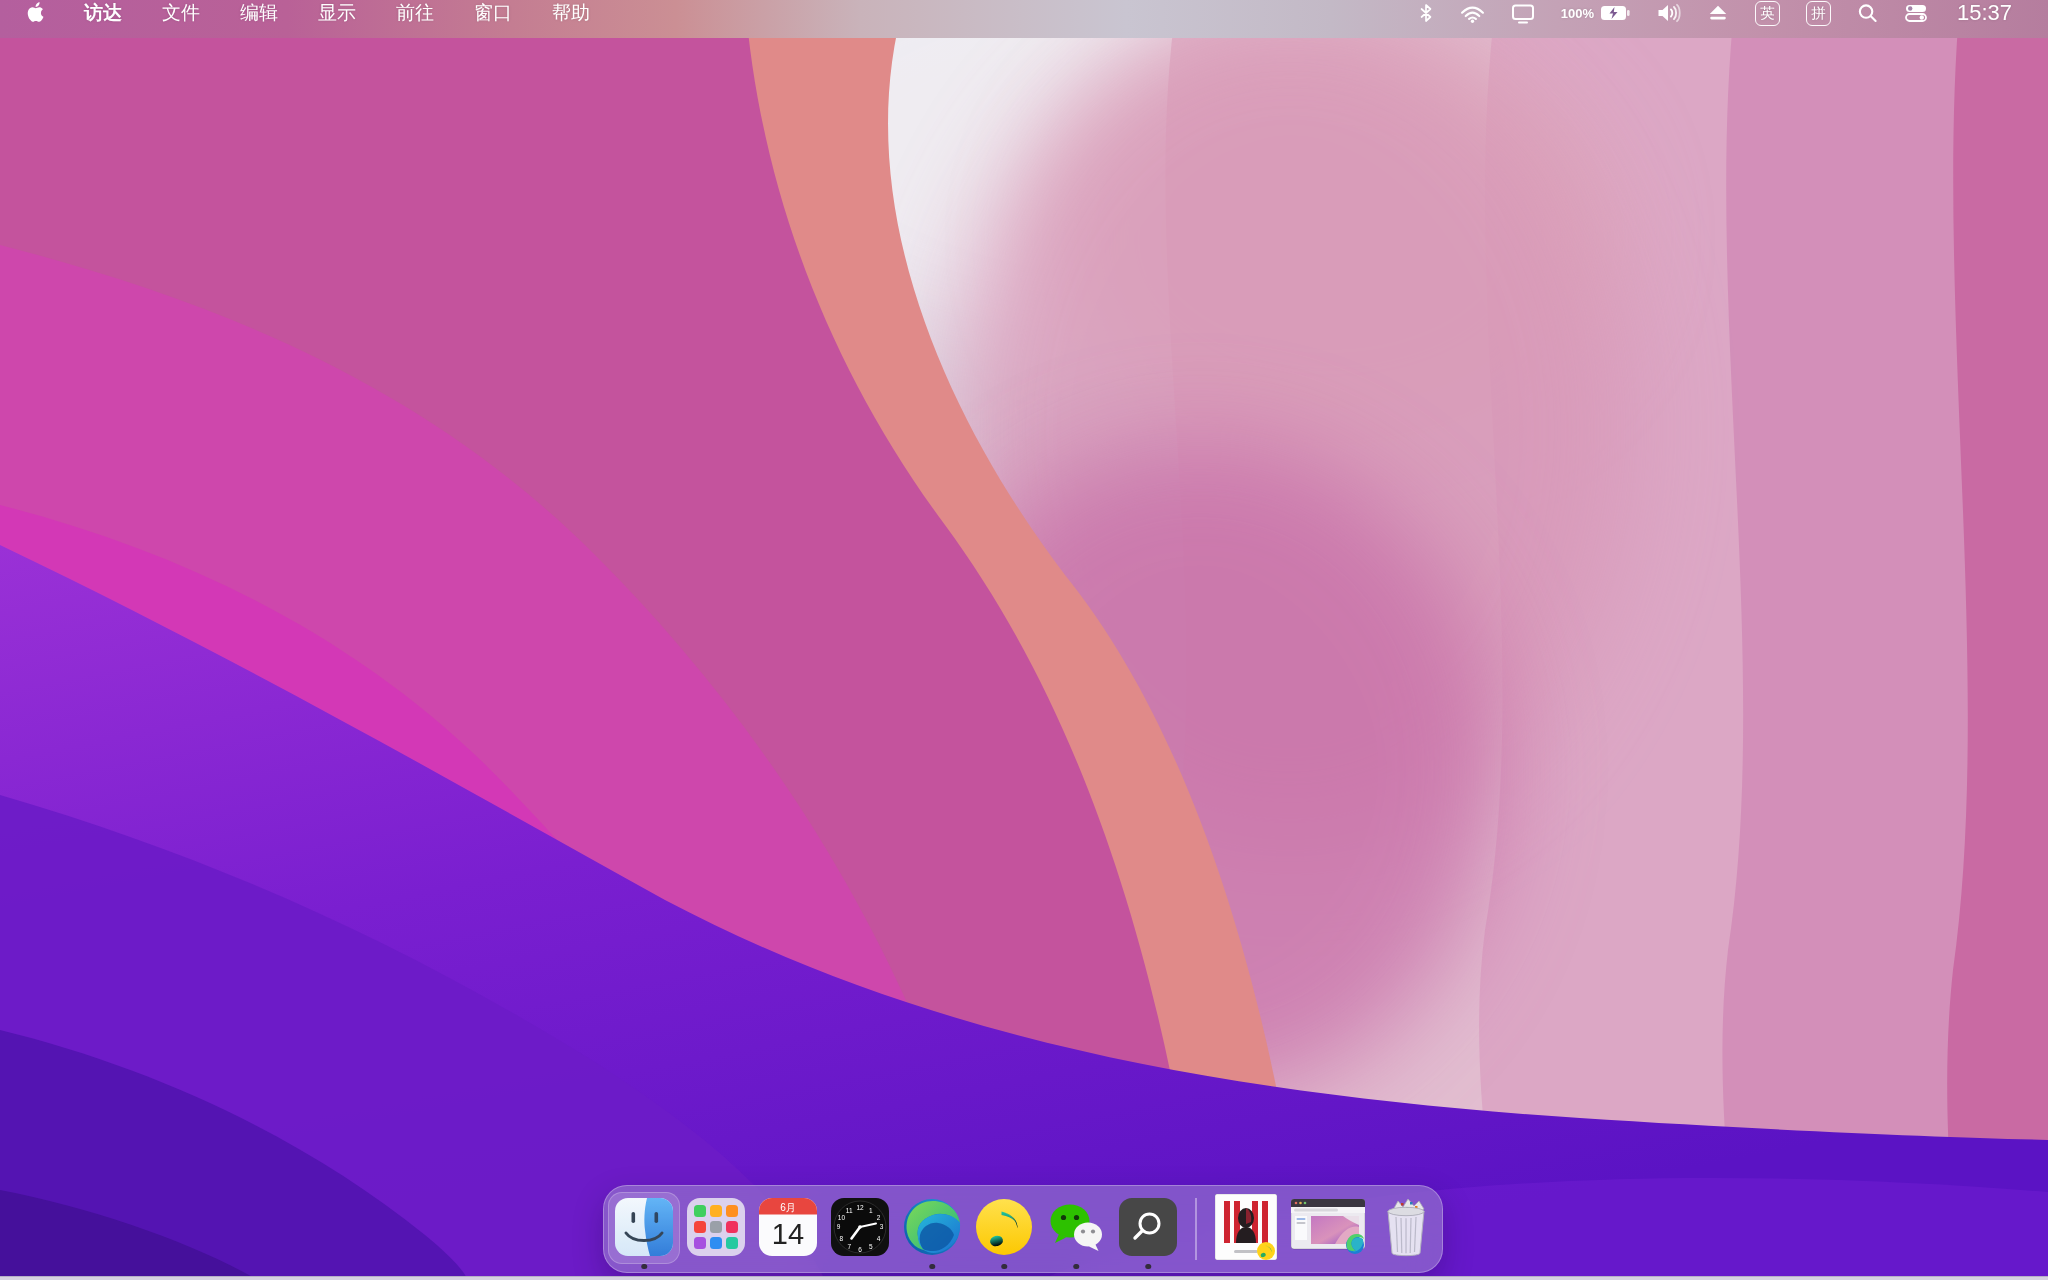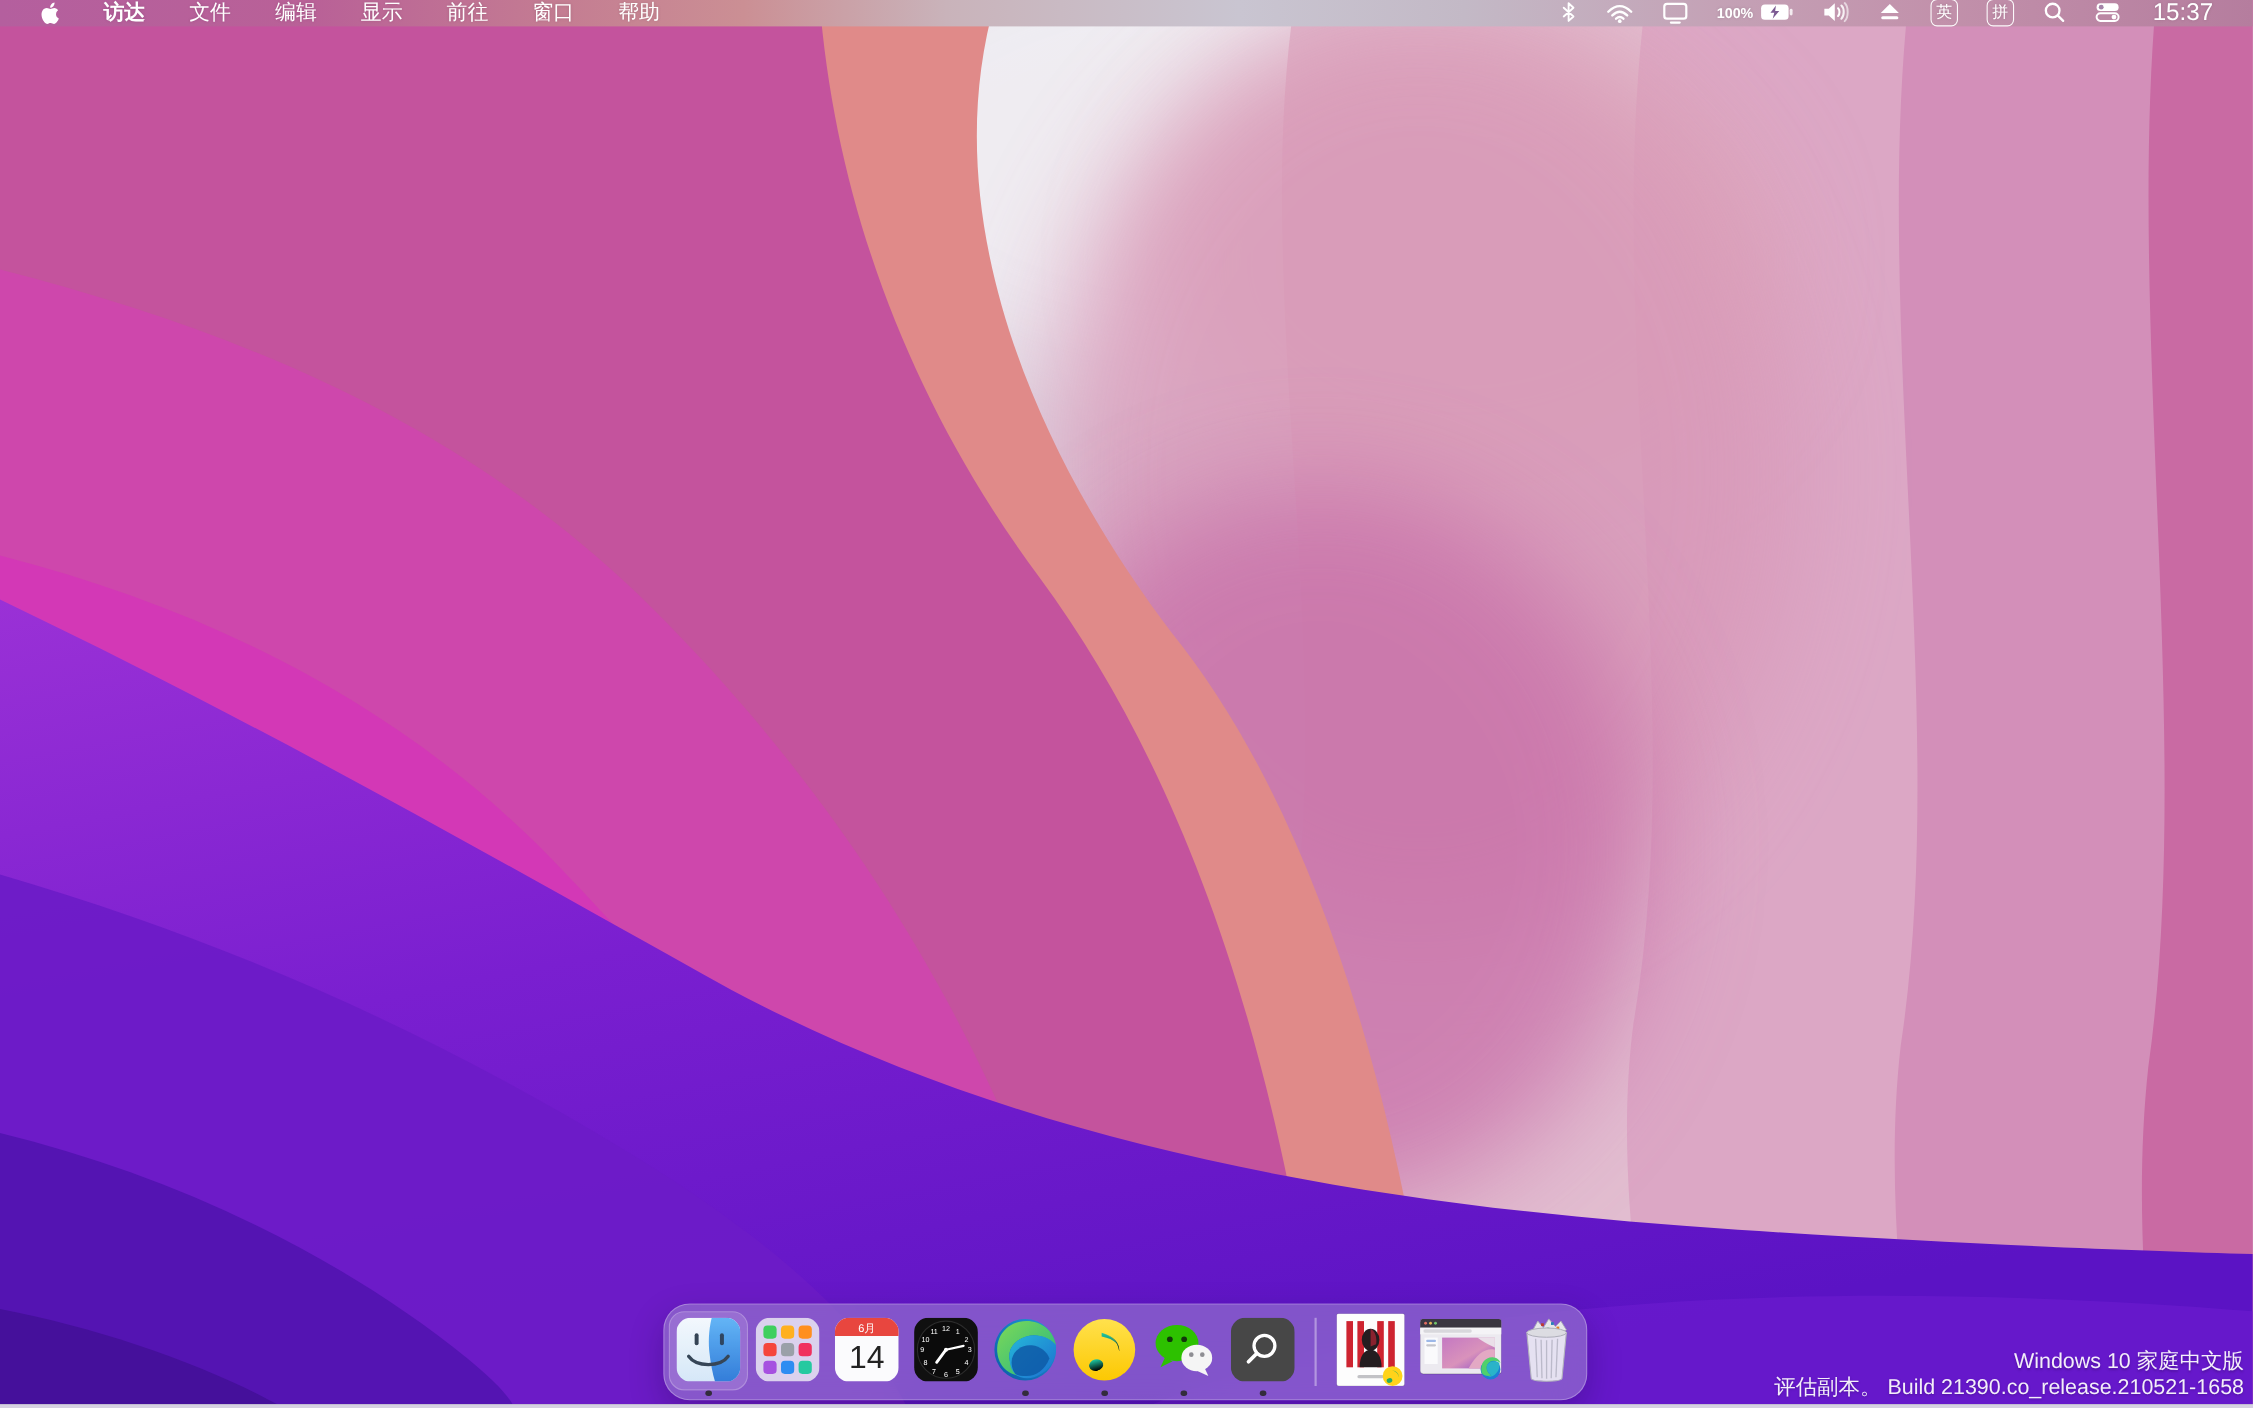--- a/index.html
+++ b/index.html
@@ -3,22 +3,22 @@
 <meta charset="utf-8">
 <style>
   * { margin:0; padding:0; box-sizing:border-box; }
   html,body { width:2048px; height:1280px; overflow:hidden; background:#000;
     font-family:"Liberation Sans", sans-serif; }
   .screen { position:relative; width:2048px; height:1280px; overflow:hidden; }
   .wallpaper { position:absolute; inset:0; display:block; }
 
   
   .menubar {
-    position:absolute; top:0; left:0; width:2048px; height:24px;
-    display:flex; align-items:flex-end; padding:0 36px 0 36px;
+    position:absolute; top:0; left:0; width:2048px; height:38px;
+    display:flex; align-items:flex-start; padding:0 36px 0 26px;
     color:#fff; font-size:19px;
     background:linear-gradient(90deg,#b45f9e 0%,#b96197 14%,#c47d92 25%,#cb8f94 33%,
       #c9b3ba 42%,#c9c5d1 55%,#c3b9c6 65%,#c4a2b6 76%,#c291ab 86%,#b57d9e 100%);
     text-shadow:0 0 3px rgba(0,0,0,.15);
   }
   .apple { width:22px; height:24px; margin-right:16px; display:flex; align-items:center; }
   .menus { display:flex; align-items:center; }
   .menu-item { padding:0 20px; cursor:default; }
   .menu-item.frontmost { font-weight:700; }
   .status { margin-left:auto; display:flex; align-items:center; }
@@ -381,19 +381,15 @@
           <line x1="22" y1="22" x2="22.8" y2="57"></line>
           <line x1="27" y1="22.3" x2="27" y2="57.3"></line>
           <line x1="32" y1="22" x2="31.2" y2="57"></line>
           <line x1="37" y1="21" x2="35.5" y2="56"></line>
         </g>
         <ellipse cx="27" cy="15.5" rx="18" ry="4.2" fill="#dcdce2" stroke="#adadb8" stroke-width=".9"></ellipse>
       </svg>
     </div>
   </div>
 
-  <div class="watermark">
-    <div>Windows 10 家庭中文版</div>
-    <div>评估副本。 Build 21390.co_release.210521-1658</div>
-  </div>
 
   <div class="taskbar-strip"></div>
 </div>
 
 </body></html>

